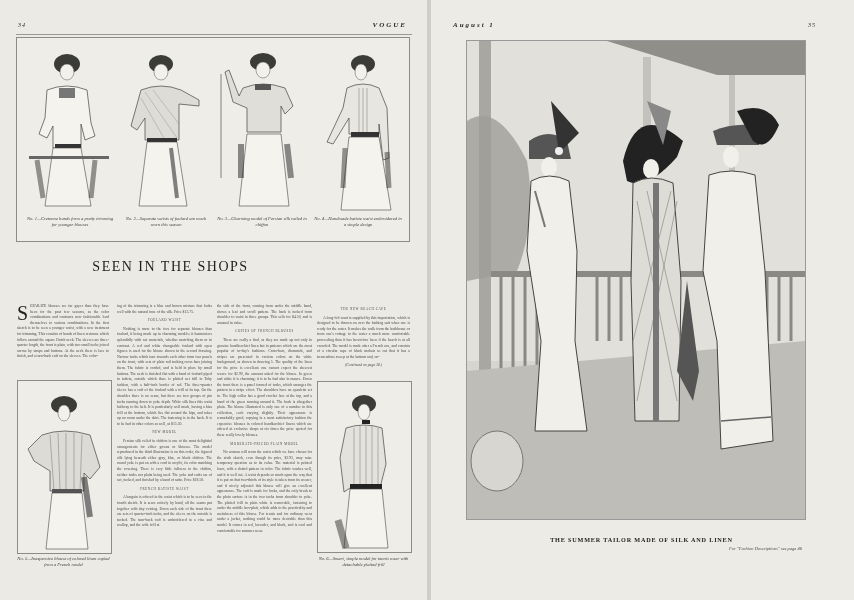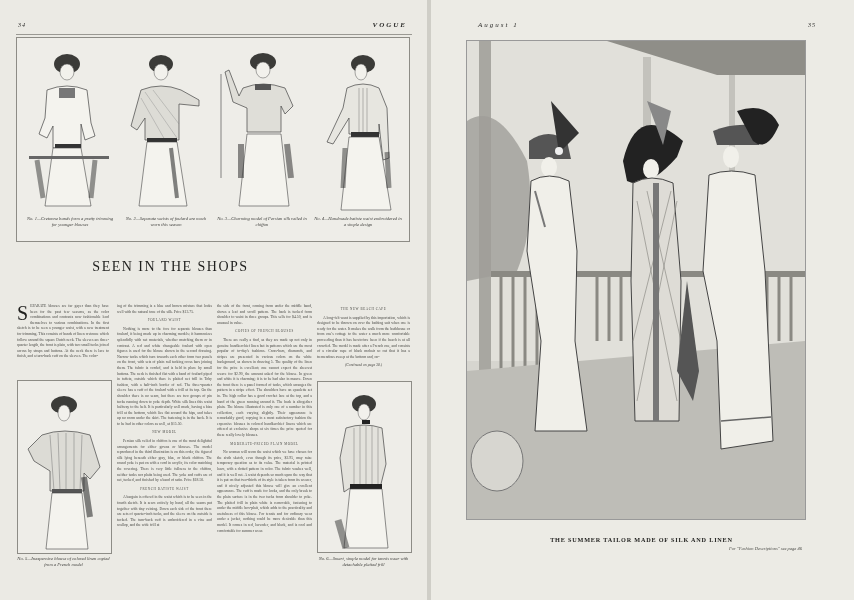--- a/index.html
+++ b/index.html
@@ -132,21 +132,21 @@
       <path d="M30 101 L24 160 L68 160 L62 101 Z" fill="#f4f3ee" stroke="#444" stroke-width=".6"></path>
       <path d="M18 132 L26 160" stroke="#333" stroke-width="7" opacity=".5"></path>
     </svg>
   </div>
   <div class="caption" style="left:317px; top:556px; width:93px;">No. 6—Smart, simple model for tennis wear with detachable plaited frill</div>
 </div>
 
 <div class="gutter"></div>
 
 <div class="page right">
-  <div class="runhead" style="left:47px; font-weight:normal;">August 1</div>
+  <div class="runhead" style="left:22px; font-weight:bold;">August 1</div>
   <div class="folio" style="left:377px;">35</div>
 </div>
 
 <div class="photo">
   <svg width="338" height="478" viewBox="0 0 338 478">
 
     <rect x="0" y="0" width="338" height="478" fill="#d6d5cf"></rect>
     <rect x="0" y="0" width="338" height="320" fill="#e1e0da"></rect>
 
     <path d="M140 0 L338 0 L338 34 L250 34 Z" fill="#8f8e88"></path>

